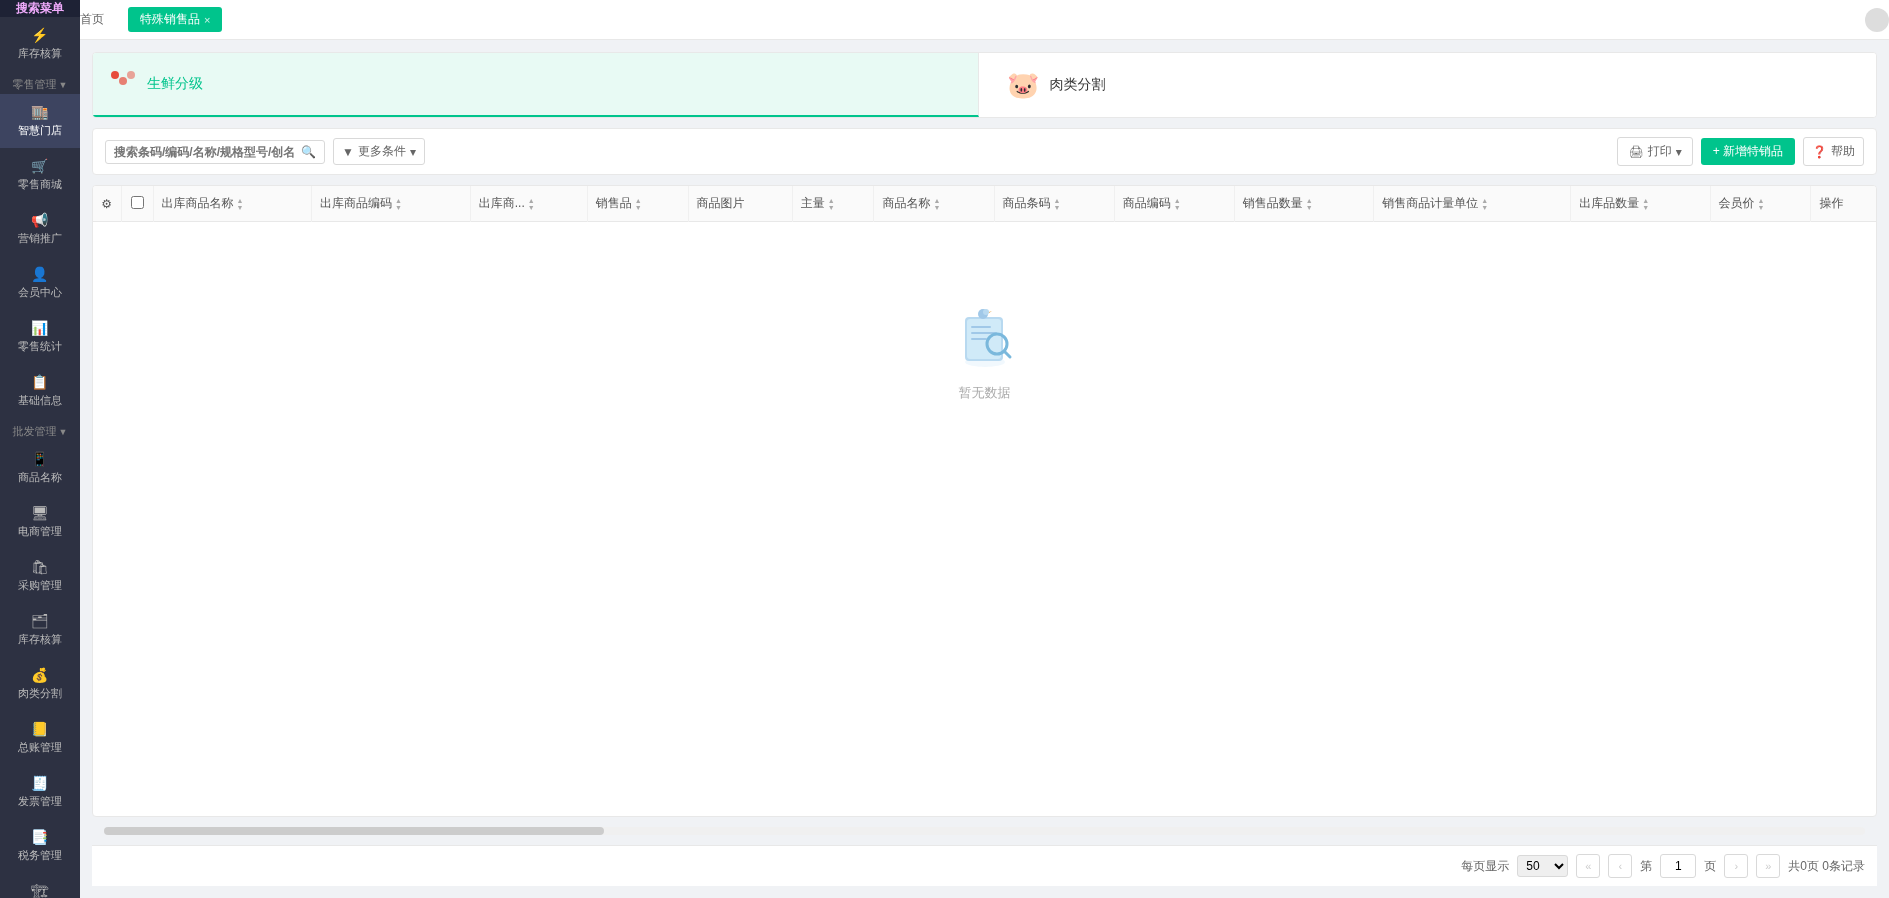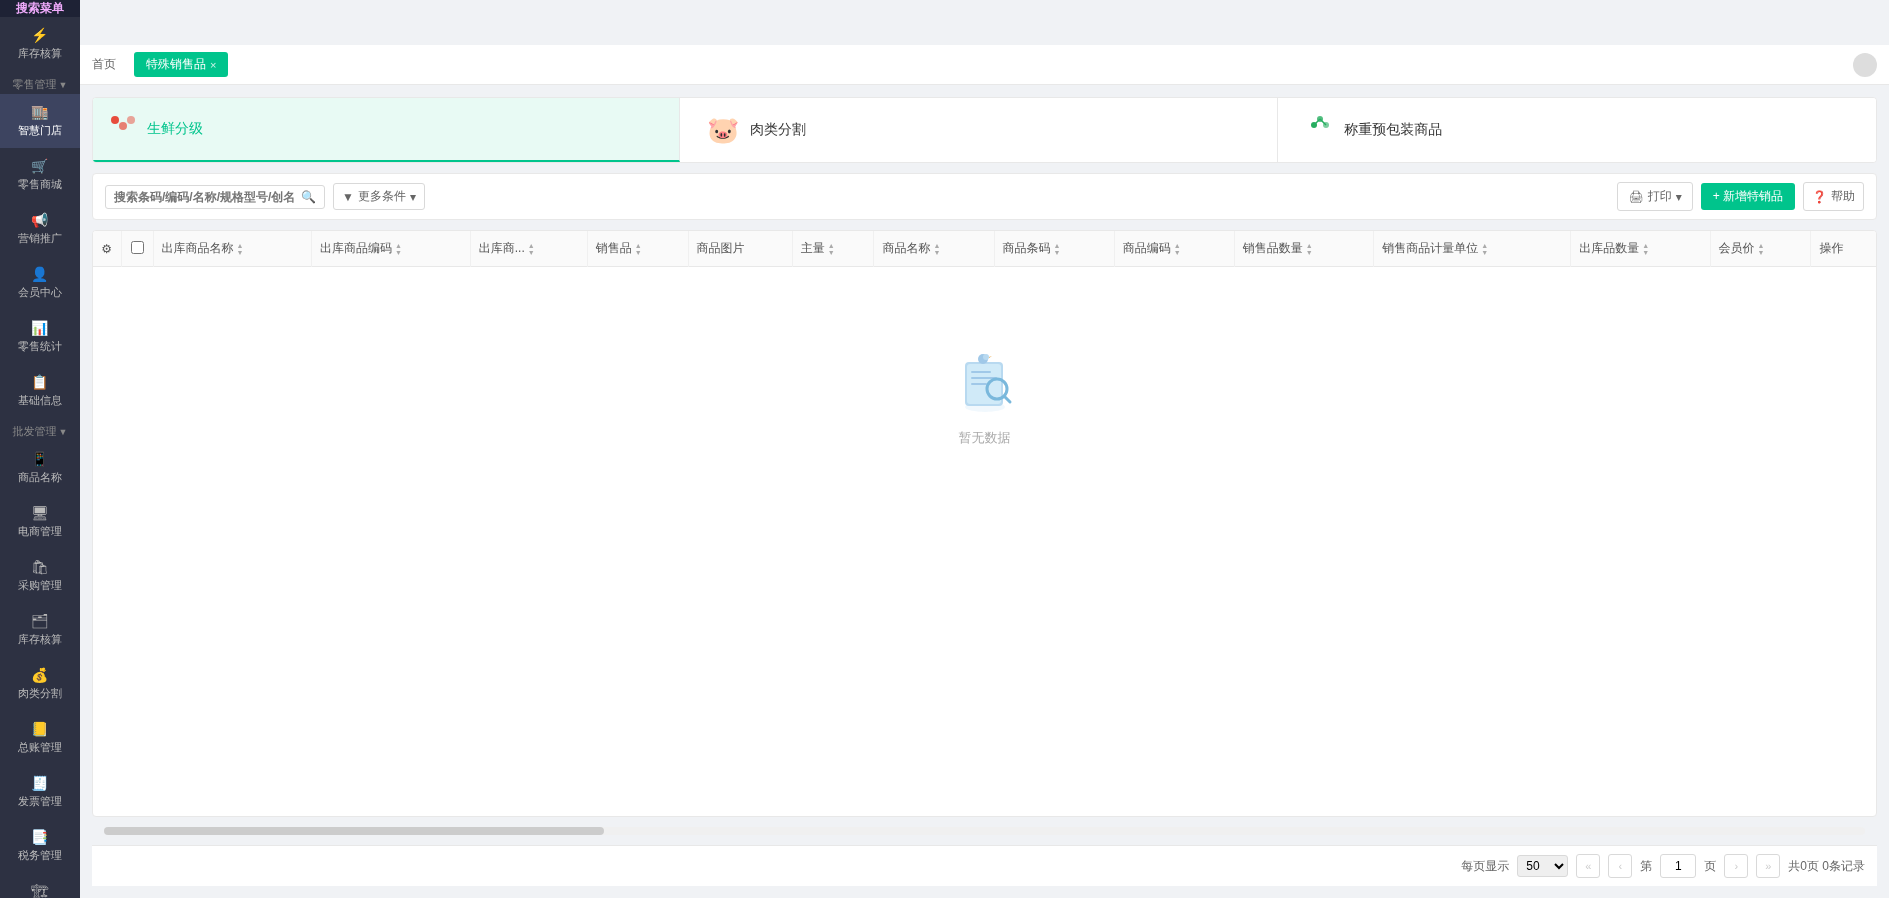--- a/index.html
+++ b/index.html
@@ -60,25 +60,24 @@
       flex-direction: column;
       overflow: hidden;
     }
 
     
     .topbar {
       height: 40px;
       background: #fff;
       display: flex;
       align-items: center;
-      padding: 0 12px;
+      padding: 0 0;
       border-bottom: 1px solid #e8e8e8;
-      gap: 18px;
+      gap: 24px;
       flex-shrink: 0;
-      margin-top: 45px;
     }
     .topbar-home {
       color: #666;
       font-size: 12px;
       cursor: pointer;
     }
     .topbar-tab {
       background: #00c48c;
       color: #fff;
       padding: 4px 12px;
@@ -445,32 +444,20 @@
             <circle cx="6" cy="8" r="4" fill="#e74c3c"></circle>
             <circle cx="14" cy="14" r="4" fill="#e74c3c" opacity="0.7"></circle>
             <circle cx="22" cy="8" r="4" fill="#e74c3c" opacity="0.5"></circle>
           </svg>
         </span>
         <span class="tab-label">生鲜分级</span>
       </div>
       <div class="tab-card">
         <span class="tab-icon" style="color:#e67e22; font-size:26px;">🐷</span>
         <span class="tab-label">肉类分割</span>
-      </div>
-      <div class="tab-card">
-        <span class="tab-icon" style="color:#27ae60;">
-          <svg width="28" height="28" viewBox="0 0 28 28">
-            <circle cx="8" cy="12" r="3" fill="#27ae60"></circle>
-            <circle cx="14" cy="6" r="3" fill="#27ae60" opacity="0.8"></circle>
-            <circle cx="20" cy="12" r="3" fill="#27ae60" opacity="0.6"></circle>
-            <line x1="8" y1="12" x2="14" y2="6" stroke="#27ae60" stroke-width="1.5"></line>
-            <line x1="14" y1="6" x2="20" y2="12" stroke="#27ae60" stroke-width="1.5"></line>
-          </svg>
-        </span>
-        <span class="tab-label">称重预包装商品</span>
       </div>
     </div>
 
     <div class="toolbar">
       <div class="toolbar-left">
         <div class="search-box">
           <input type="text" placeholder="搜索条码/编码/名称/规格型号/创名" style="">
           <span class="search-icon">🔍</span>
         </div>
         <button class="filter-btn">

